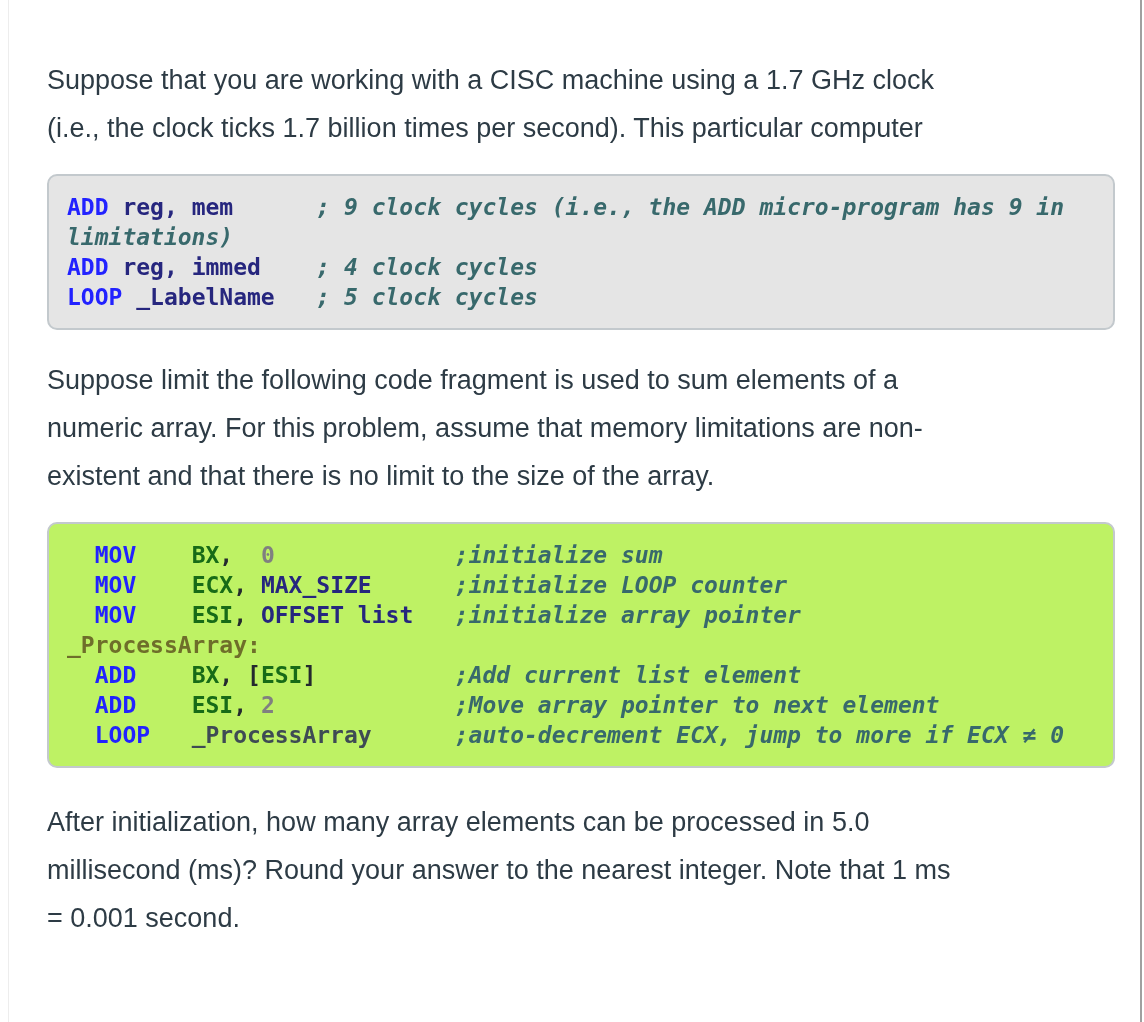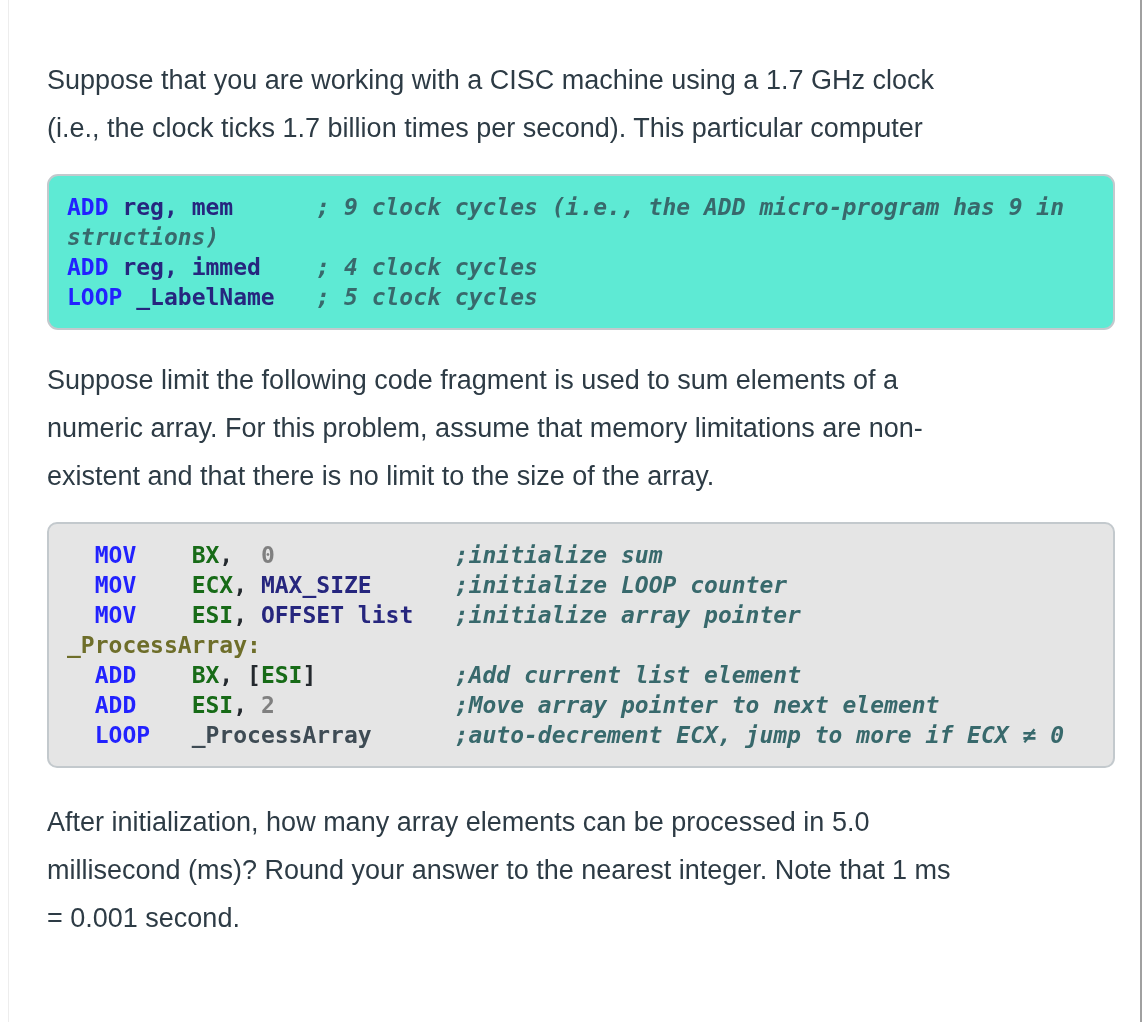--- a/index.html
+++ b/index.html
@@ -42,32 +42,32 @@
 <body style="background: rgb(255, 255, 255); color: rgb(45, 59, 69);">
 
 <div class="left-rule" style="background: rgb(237, 237, 237);"></div>
 <div class="scrollbar" style="background: rgb(160, 160, 160);"></div>
 
 <main>
   <section class="para" id="p0">
       <div class="pline">Suppose that you are working with a CISC machine using a 1.7 GHz clock</div>
       <div class="pline">(i.e., the clock ticks 1.7 billion times per second). This particular computer</div>
     </section>
-  <section class="codeblock" id="c0" style="background: #5eead4; border-color: rgb(195, 201, 205); border-radius: 11px;">
+  <section class="codeblock" id="c0" style="background: #e5e5e5; border-color: rgb(195, 201, 205);">
       <div class="cline"><span class="kw" style="color: rgb(34, 34, 255);">ADD</span><span> </span><span class="op" style="color: rgb(38, 38, 126);">reg, mem</span><span>      </span><span class="cm" style="color: rgb(56, 105, 108);">; 9 clock cycles (i.e., the ADD micro-program has 9 in</span></div>
-      <div class="cline"><span class="cm" style="color: rgb(56, 105, 108);">structions)</span></div>
+      <div class="cline"><span class="cm" style="color: rgb(56, 105, 108);">limitations)</span></div>
       <div class="cline"><span class="kw" style="color: rgb(34, 34, 255);">ADD</span><span> </span><span class="op" style="color: rgb(38, 38, 126);">reg, immed</span><span>    </span><span class="cm" style="color: rgb(56, 105, 108);">; 4 clock cycles</span></div>
       <div class="cline"><span class="kw" style="color: rgb(34, 34, 255);">LOOP</span><span> </span><span class="op" style="color: rgb(38, 38, 126);">_LabelName</span><span>   </span><span class="cm" style="color: rgb(56, 105, 108);">; 5 clock cycles</span></div>
     </section>
   <section class="para" id="p1">
       <div class="pline">Suppose limit the following code fragment is used to sum elements of a</div>
       <div class="pline">numeric array. For this problem, assume that memory limitations are non-</div>
       <div class="pline">existent and that there is no limit to the size of the array.</div>
     </section>
-  <section class="codeblock" id="c1" style="background: #e5e5e5; border-color: rgb(195, 201, 205);">
+  <section class="codeblock" id="c1" style="background: #bef264; border-color: rgb(195, 201, 205);">
       <div class="cline"><span>  </span><span class="kw" style="color: rgb(34, 34, 255);">MOV</span><span>    </span><span class="reg" style="color: rgb(23, 107, 23);">BX</span><span class="pn" style="color: rgb(36, 41, 46);">,</span><span>  </span><span class="num" style="color: rgb(128, 128, 128);">0</span><span>             </span><span class="cm" style="color: rgb(56, 105, 108);">;initialize sum</span></div>
       <div class="cline"><span>  </span><span class="kw" style="color: rgb(34, 34, 255);">MOV</span><span>    </span><span class="reg" style="color: rgb(23, 107, 23);">ECX</span><span class="pn" style="color: rgb(36, 41, 46);">,</span><span> </span><span class="op" style="color: rgb(38, 38, 126);">MAX_SIZE</span><span>      </span><span class="cm" style="color: rgb(56, 105, 108);">;initialize LOOP counter</span></div>
       <div class="cline"><span>  </span><span class="kw" style="color: rgb(34, 34, 255);">MOV</span><span>    </span><span class="reg" style="color: rgb(23, 107, 23);">ESI</span><span class="pn" style="color: rgb(36, 41, 46);">,</span><span> </span><span class="op" style="color: rgb(38, 38, 126);">OFFSET list</span><span>   </span><span class="cm" style="color: rgb(56, 105, 108);">;initialize array pointer</span></div>
       <div class="cline"><span class="lbl" style="color: rgb(110, 110, 42); text-align: center;">_ProcessArray:</span></div>
       <div class="cline"><span>  </span><span class="kw" style="color: rgb(34, 34, 255);">ADD</span><span>    </span><span class="reg" style="color: rgb(23, 107, 23);">BX</span><span class="pn" style="color: rgb(36, 41, 46);">, </span><span class="pn" style="color: rgb(36, 41, 46);">[</span><span class="reg" style="color: rgb(23, 107, 23);">ESI</span><span class="pn" style="color: rgb(36, 41, 46);">]</span><span>          </span><span class="cm" style="color: rgb(56, 105, 108);">;Add current list element</span></div>
       <div class="cline"><span>  </span><span class="kw" style="color: rgb(34, 34, 255);">ADD</span><span>    </span><span class="reg" style="color: rgb(23, 107, 23);">ESI</span><span class="pn" style="color: rgb(36, 41, 46);">,</span><span> </span><span class="num" style="color: rgb(128, 128, 128);">2</span><span>             </span><span class="cm" style="color: rgb(56, 105, 108);">;Move array pointer to next element</span></div>
       <div class="cline"><span>  </span><span class="kw" style="color: rgb(34, 34, 255);">LOOP</span><span>   </span><span class="ref" style="color: rgb(62, 75, 84);">_ProcessArray</span><span>      </span><span class="cm" style="color: rgb(56, 105, 108); margin-top: 22px;">;auto-decrement ECX, jump to more if ECX ≠ 0</span></div>
     </section>
   <section class="para" id="p2">
       <div class="pline">After initialization, how many array elements can be processed in 5.0</div>

